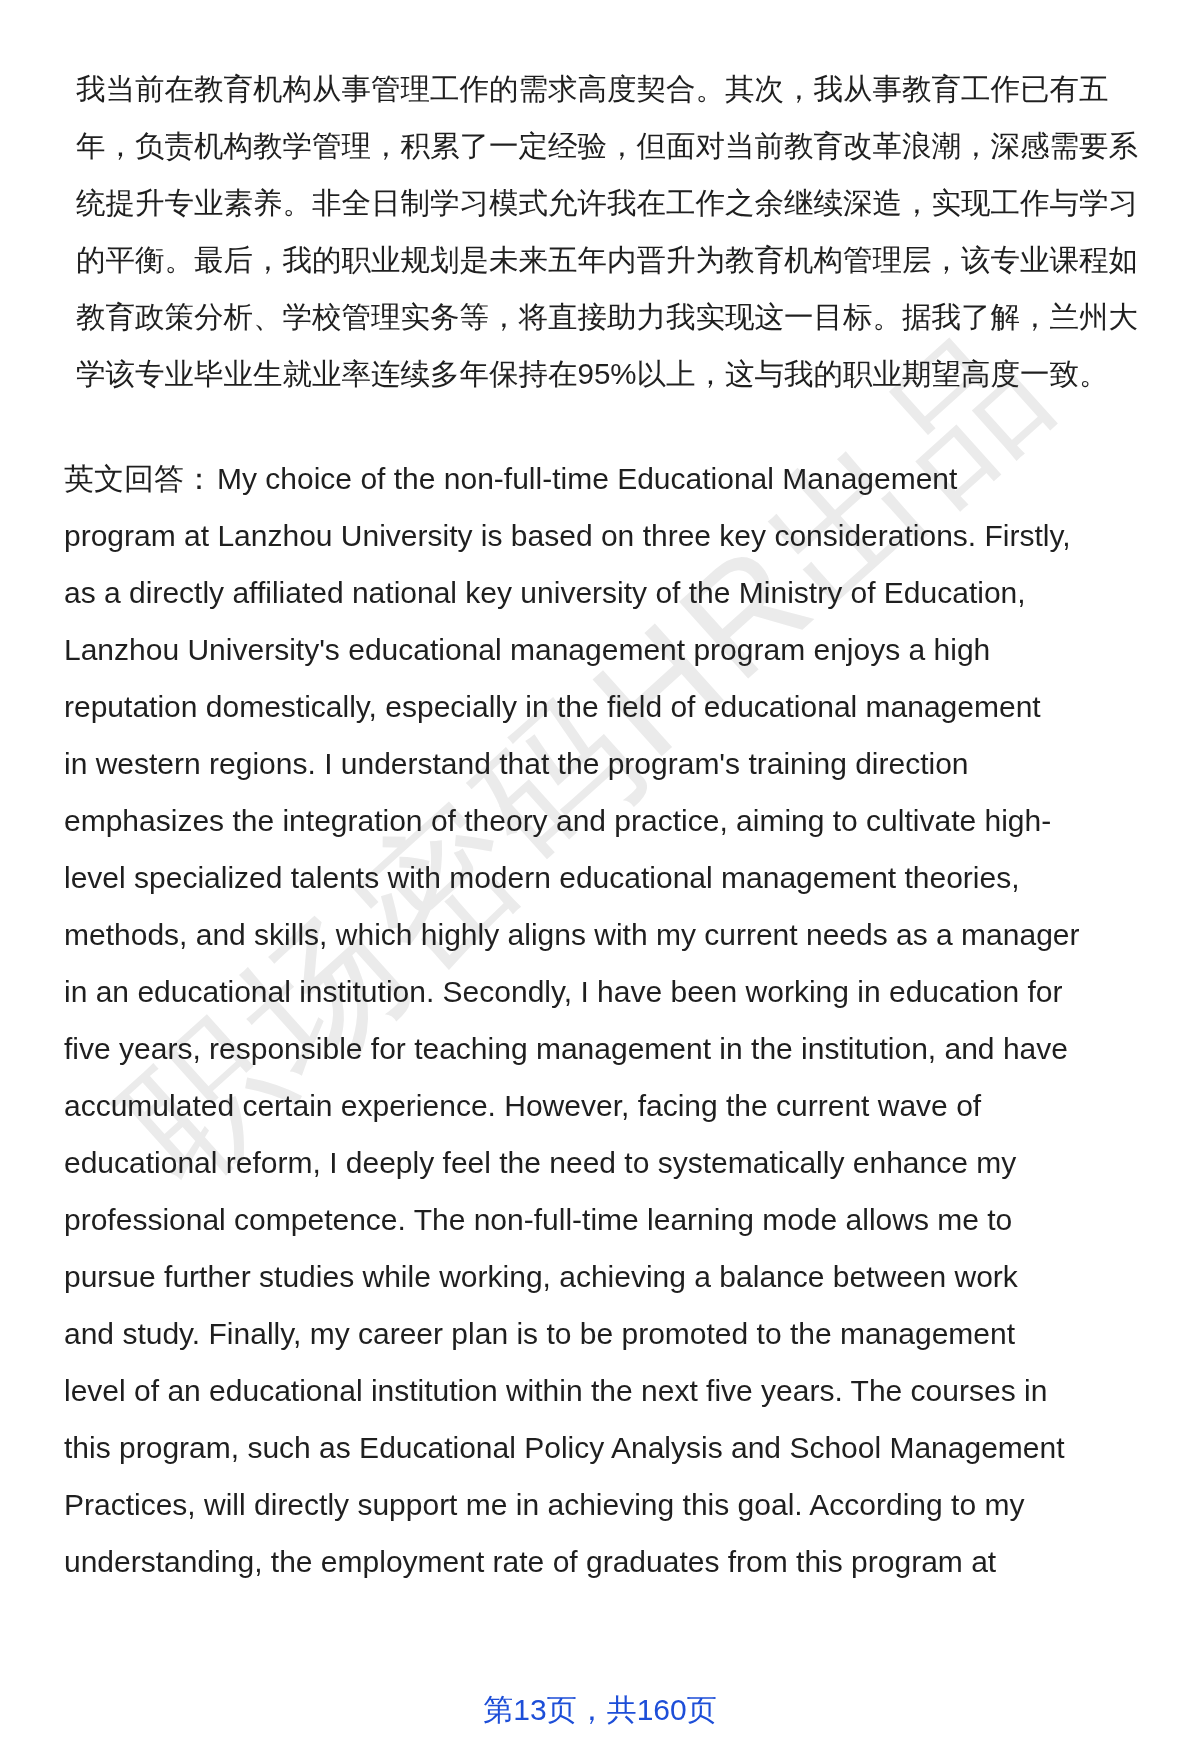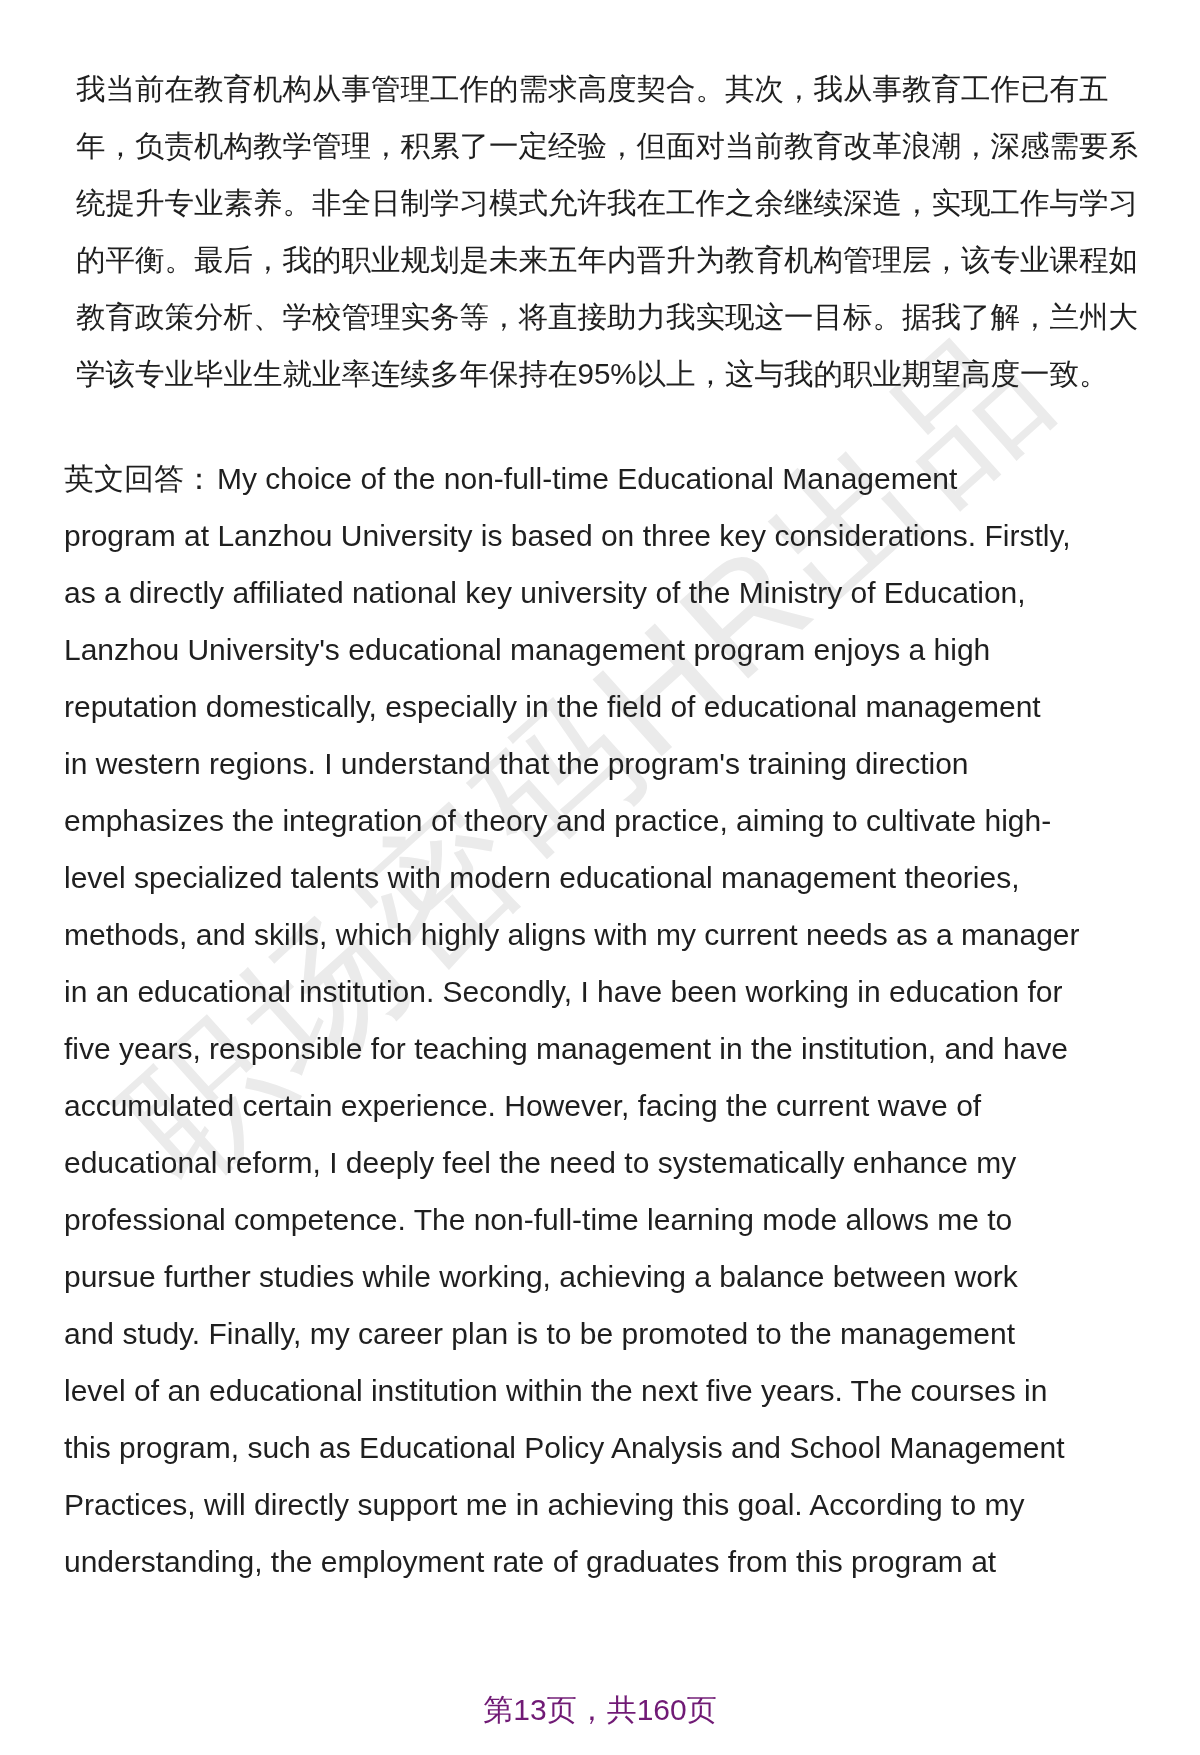--- a/index.html
+++ b/index.html
@@ -52,21 +52,21 @@
   .en-label {
     margin-right: 3px;
   }
   .footer {
     position: absolute;
     left: 0;
     right: 0;
     bottom: 24px;
     text-align: center;
     font-size: 30px;
-    color: #701a75;
+    color: #1d4ed8;
     z-index: 1;
   }
 </style>
 </head>
 <body>
 
 <div class="page">
 
   <div class="watermark">职场密码HR出品</div>
 

